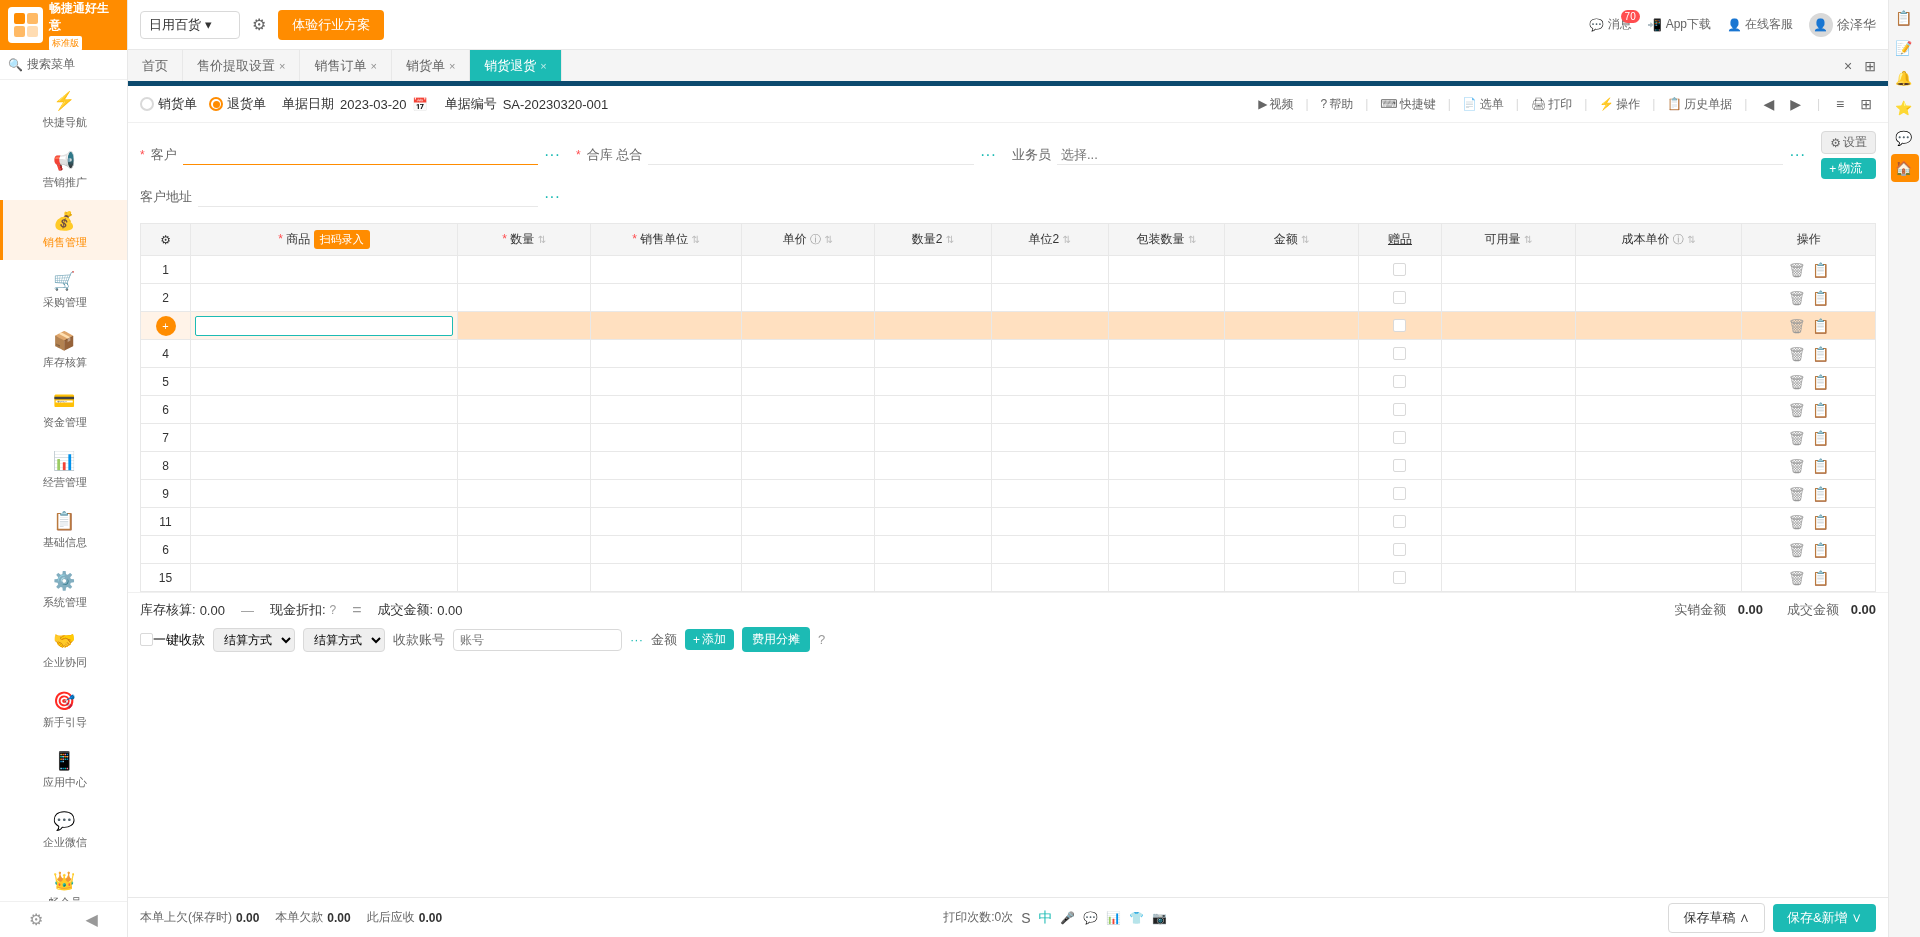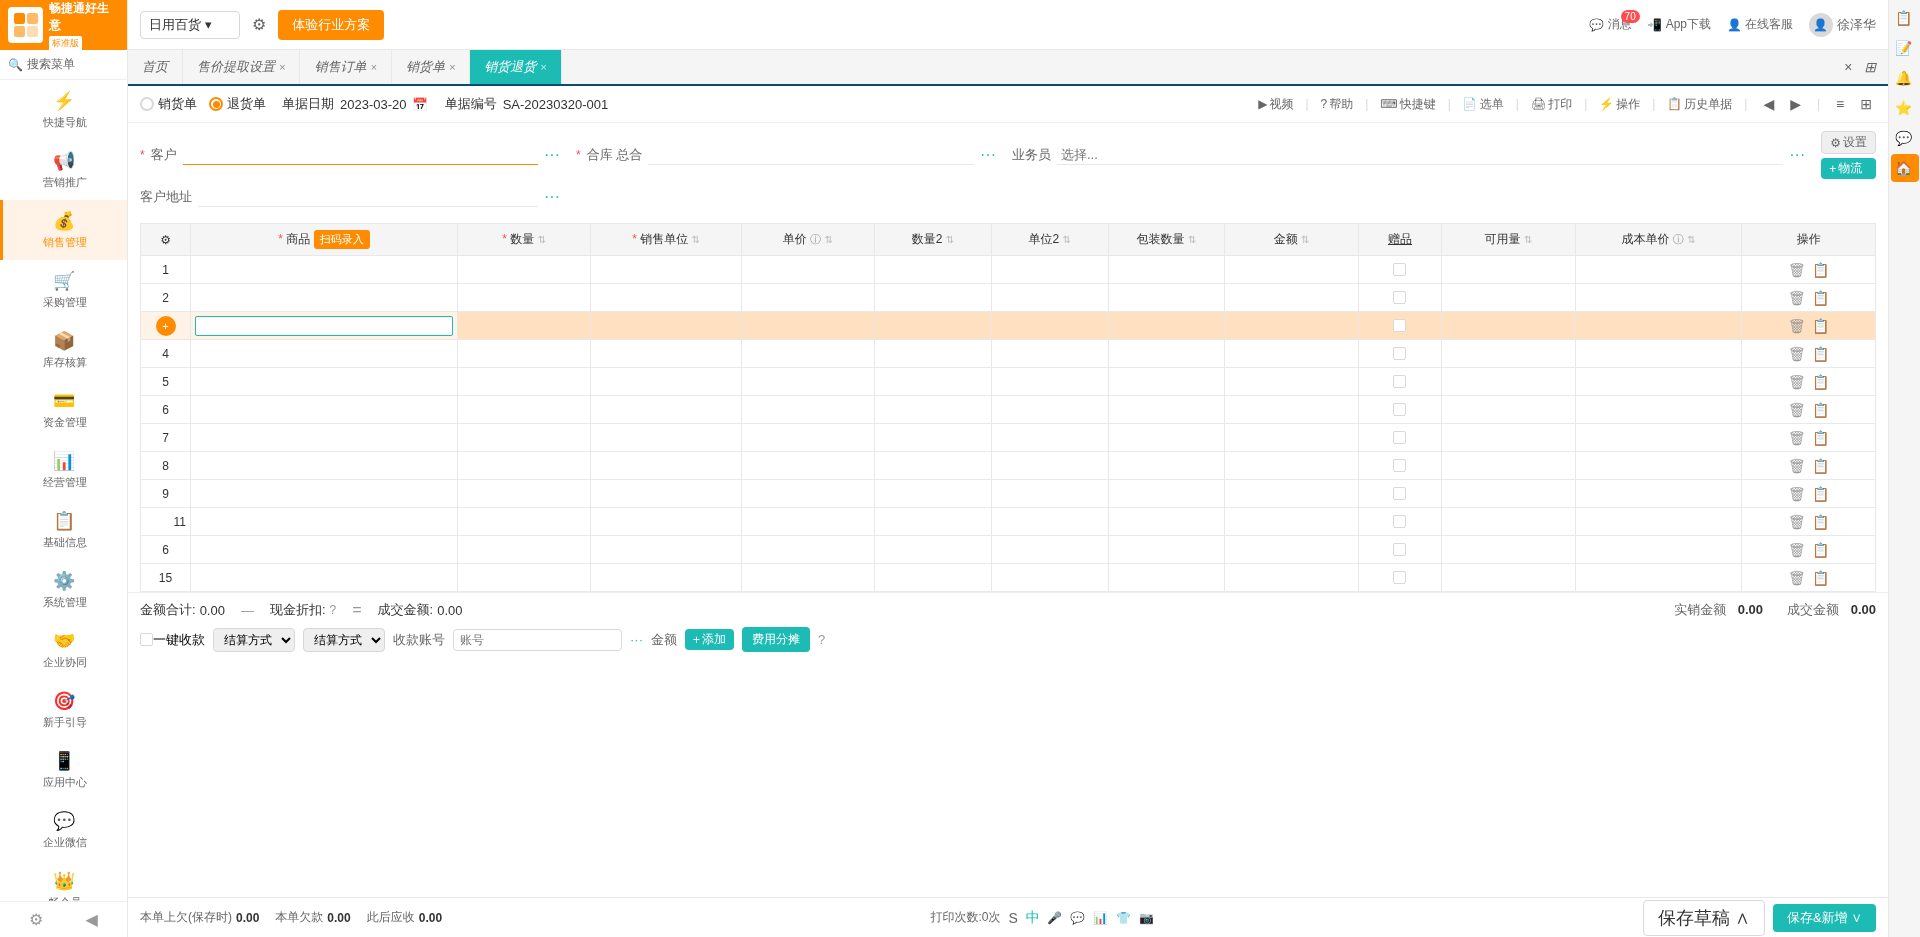--- a/index.html
+++ b/index.html
@@ -32,21 +32,21 @@
     .topbar-selector { display: flex; align-items: center; gap: 4px; border: 1px solid #d9d9d9; border-radius: 4px; padding: 4px 8px; cursor: pointer; color: #333; font-size: 13px; min-width: 100px; }
     .topbar-gear { color: #666; cursor: pointer; font-size: 16px; padding: 4px; }
     .topbar-experience { background: #ff8c00; color: #fff; border: none; border-radius: 4px; padding: 6px 14px; cursor: pointer; font-size: 13px; }
     .topbar-right { display: flex; align-items: center; gap: 16px; color: #666; font-size: 13px; }
     .topbar-msg { display: flex; align-items: center; gap: 4px; cursor: pointer; position: relative; }
     .msg-badge { background: #ff4d4f; color: #fff; border-radius: 10px; font-size: 10px; padding: 1px 4px; position: absolute; top: -6px; right: -8px; }
     .topbar-user { display: flex; align-items: center; gap: 4px; cursor: pointer; }
     .user-avatar { width: 24px; height: 24px; border-radius: 50%; background: #d9d9d9; display: flex; align-items: center; justify-content: center; font-size: 12px; color: #666; }
 
     
-    .tabbar { height: 36px; background: #f5f5f5; border-bottom: 2px solid #0c4a6e; display: flex; align-items: center; flex-shrink: 0; overflow-x: auto; font-style: italic; }
+    .tabbar { height: 36px; background: #f5f5f5; border-bottom: 5px solid #0c4a6e; display: flex; align-items: center; flex-shrink: 0; overflow-x: auto; }
     .tab { display: flex; align-items: center; gap: 4px; padding: 0 14px; height: 36px; cursor: pointer; border-right: 1px solid #e8e8e8; font-size: 13px; color: #666; white-space: nowrap; background: #f5f5f5; }
     .tab.active { background: #1cbbb4; color: #fff; }
     .tab-close { font-size: 11px; cursor: pointer; opacity: 0.7; }
     .tab-actions { margin-left: auto; display: flex; align-items: center; padding: 0 8px; gap: 4px; }
     .tab-action-btn { color: #666; cursor: pointer; font-size: 14px; padding: 2px 4px; }
 
     
     .content { flex: 1; overflow-y: auto; background: #fff; padding: 0; }
 
     
@@ -97,21 +97,21 @@
     .fee-btn { background: #1cbbb4; color: #fff; border: none; border-radius: 4px; padding: 4px 10px; cursor: pointer; font-size: 12px; }
     .help-icon { color: #999; cursor: pointer; }
 
     
     .bottom-bar { height: 40px; background: #fff; border-top: 1px solid #e8e8e8; display: flex; align-items: center; padding: 0 12px; justify-content: space-between; flex-shrink: 0; font-size: 12px; color: #333; }
     .bottom-stats { display: flex; align-items: center; gap: 16px; }
     .stat-item { display: flex; align-items: center; gap: 4px; }
     .stat-label { color: #666; }
     .stat-value { color: #333; font-weight: bold; }
     .bottom-right { display: flex; align-items: center; gap: 8px; }
-    .save-draft-btn { background: #fff; border: 1px solid #d9d9d9; border-radius: 4px; padding: 5px 14px; cursor: pointer; font-size: 18px; color: #333; display: flex; align-items: center; gap: 4px; }
+    .save-draft-btn { background: #fff; border: 1px solid #d9d9d9; border-radius: 4px; padding: 5px 14px; cursor: pointer; font-size: 13px; color: #333; display: flex; align-items: center; gap: 4px; }
     .save-new-btn { background: #1cbbb4; color: #fff; border: none; border-radius: 4px; padding: 5px 14px; cursor: pointer; font-size: 13px; display: flex; align-items: center; gap: 4px; }
 
     
     .right-panel { width: 32px; background: #f5f5f5; border-left: 1px solid #e8e8e8; display: flex; flex-direction: column; align-items: center; padding: 4px 0; gap: 2px; flex-shrink: 0; }
     .right-panel-btn { width: 28px; height: 28px; display: flex; align-items: center; justify-content: center; cursor: pointer; color: #666; font-size: 14px; border-radius: 4px; }
     .right-panel-btn.active { background: #ff8c00; color: #fff; }
 
     
     .table-wrapper { overflow-x: auto; overflow-y: auto; max-height: 440px; }
     .col-required { color: #ff4d4f; }
@@ -649,21 +649,21 @@
                 <td></td>
                 <td></td>
                 <td>
                   <div class="action-icons">
                     <span class="action-icon">🗑</span>
                     <span class="action-icon">📋</span>
                   </div>
                 </td>
               </tr>
             <tr>
-                <td style="text-align:right;">11</td>
+                <td style="text-align:center;">11</td>
                 <td></td>
                 <td></td>
                 <td></td>
                 <td></td>
                 <td></td>
                 <td></td>
                 <td></td>
                 <td></td>
                 <td>
                   <div class="checkbox-cell">
@@ -729,21 +729,21 @@
               </tr>
 
           </tbody>
         </table>
       </div>
     </div>
 
     <div class="form-footer">
       <div class="footer-row1">
         <div class="footer-amount">
-          <span>金额合计:</span>
+          <span>库存核算:</span>
           <span>0.00</span>
         </div>
         <span class="minus-sign">—</span>
         <div class="footer-amount">
           <span>现金折扣:</span>
           <span style="color:#999;font-size:12px;">?</span>
         </div>
         <span class="equals-sign">=</span>
         <div class="footer-amount">
           <span>成交金额:</span>

